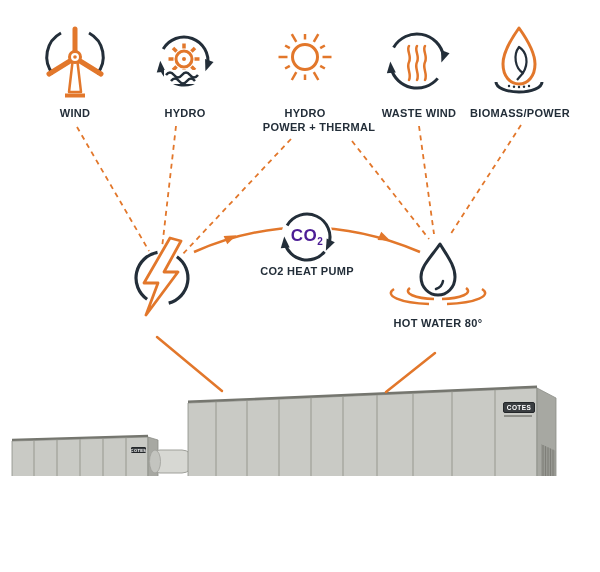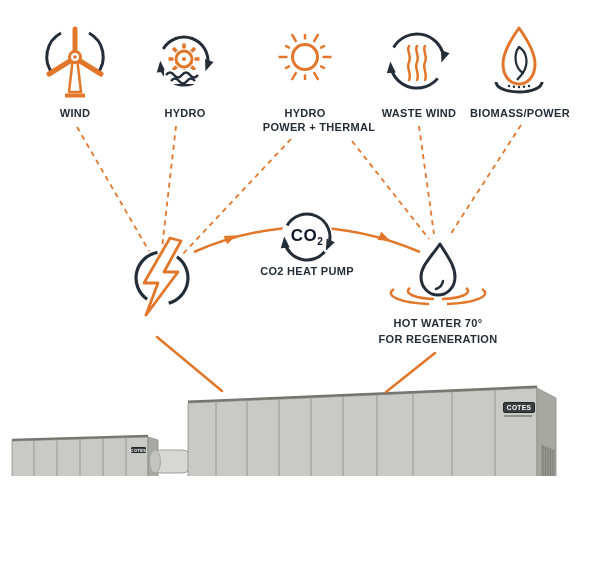--- a/index.html
+++ b/index.html
@@ -7,21 +7,21 @@
     position:relative;width:600px;height:476px;background:#ffffff;overflow:hidden;
     font-family:"Liberation Sans",sans-serif;
   }
   .stage svg{position:absolute;left:0;top:0;}
   .lbl{
     position:absolute;transform:translateX(-50%);
     font-weight:700;font-size:11px;letter-spacing:.3px;color:#232E39;white-space:nowrap;
   }
   .co2-text{
     position:absolute;left:307px;top:226px;transform:translateX(-50%);
-    font-weight:700;font-size:17px;color:#0f172a;letter-spacing:.5px;white-space:nowrap;
+    font-weight:700;font-size:17px;color:#4c1d95;letter-spacing:.5px;white-space:nowrap;
   }
   .co2-text sub{font-size:10px;}
   .badge{
     position:absolute;background:#3A3E41;color:#fff;font-weight:700;
     display:flex;align-items:center;justify-content:center;
     border-radius:2px;border:1px solid #24272a;box-sizing:border-box;letter-spacing:.4px;
   }
   .badge-lg{left:503px;top:402px;width:32px;height:11px;font-size:6.5px;}
   .badge-tagline{position:absolute;left:504px;top:415px;width:28px;height:2px;background:#8E8F89;}
   .badge-sm{left:131px;top:447px;width:15px;height:6px;font-size:4px;border-radius:1px;}
@@ -211,22 +211,21 @@
 </svg>
 
   <div class="lbl" style="left:75px;top:107px">WIND</div>
   <div class="lbl" style="left:185px;top:107px">HYDRO</div>
   <div class="lbl" style="left:305px;top:107px">HYDRO</div>
   <div class="lbl" style="left:319px;top:121px">POWER + THERMAL</div>
   <div class="lbl" style="left:419px;top:107px">WASTE WIND</div>
   <div class="lbl" style="left:520px;top:107px">BIOMASS/POWER</div>
 
   <div class="lbl" style="left:307px;top:265px">CO2 HEAT PUMP</div>
-  <div class="lbl" style="left:438px;top:317px">HOT WATER 70°</div>
-  <div class="lbl" style="left:438px;top:333px">FOR REGENERATION</div>
+  <div class="lbl" style="left:438px;top:317px">HOT WATER 80°</div>
 
   <div class="co2-text"><span>CO</span><sub>2</sub></div>
 
   <div class="badge badge-lg">COTES</div>
   <div class="badge-tagline"></div>
   <div class="badge badge-sm">COTES</div>
 
 </div>
 
 </body></html>

